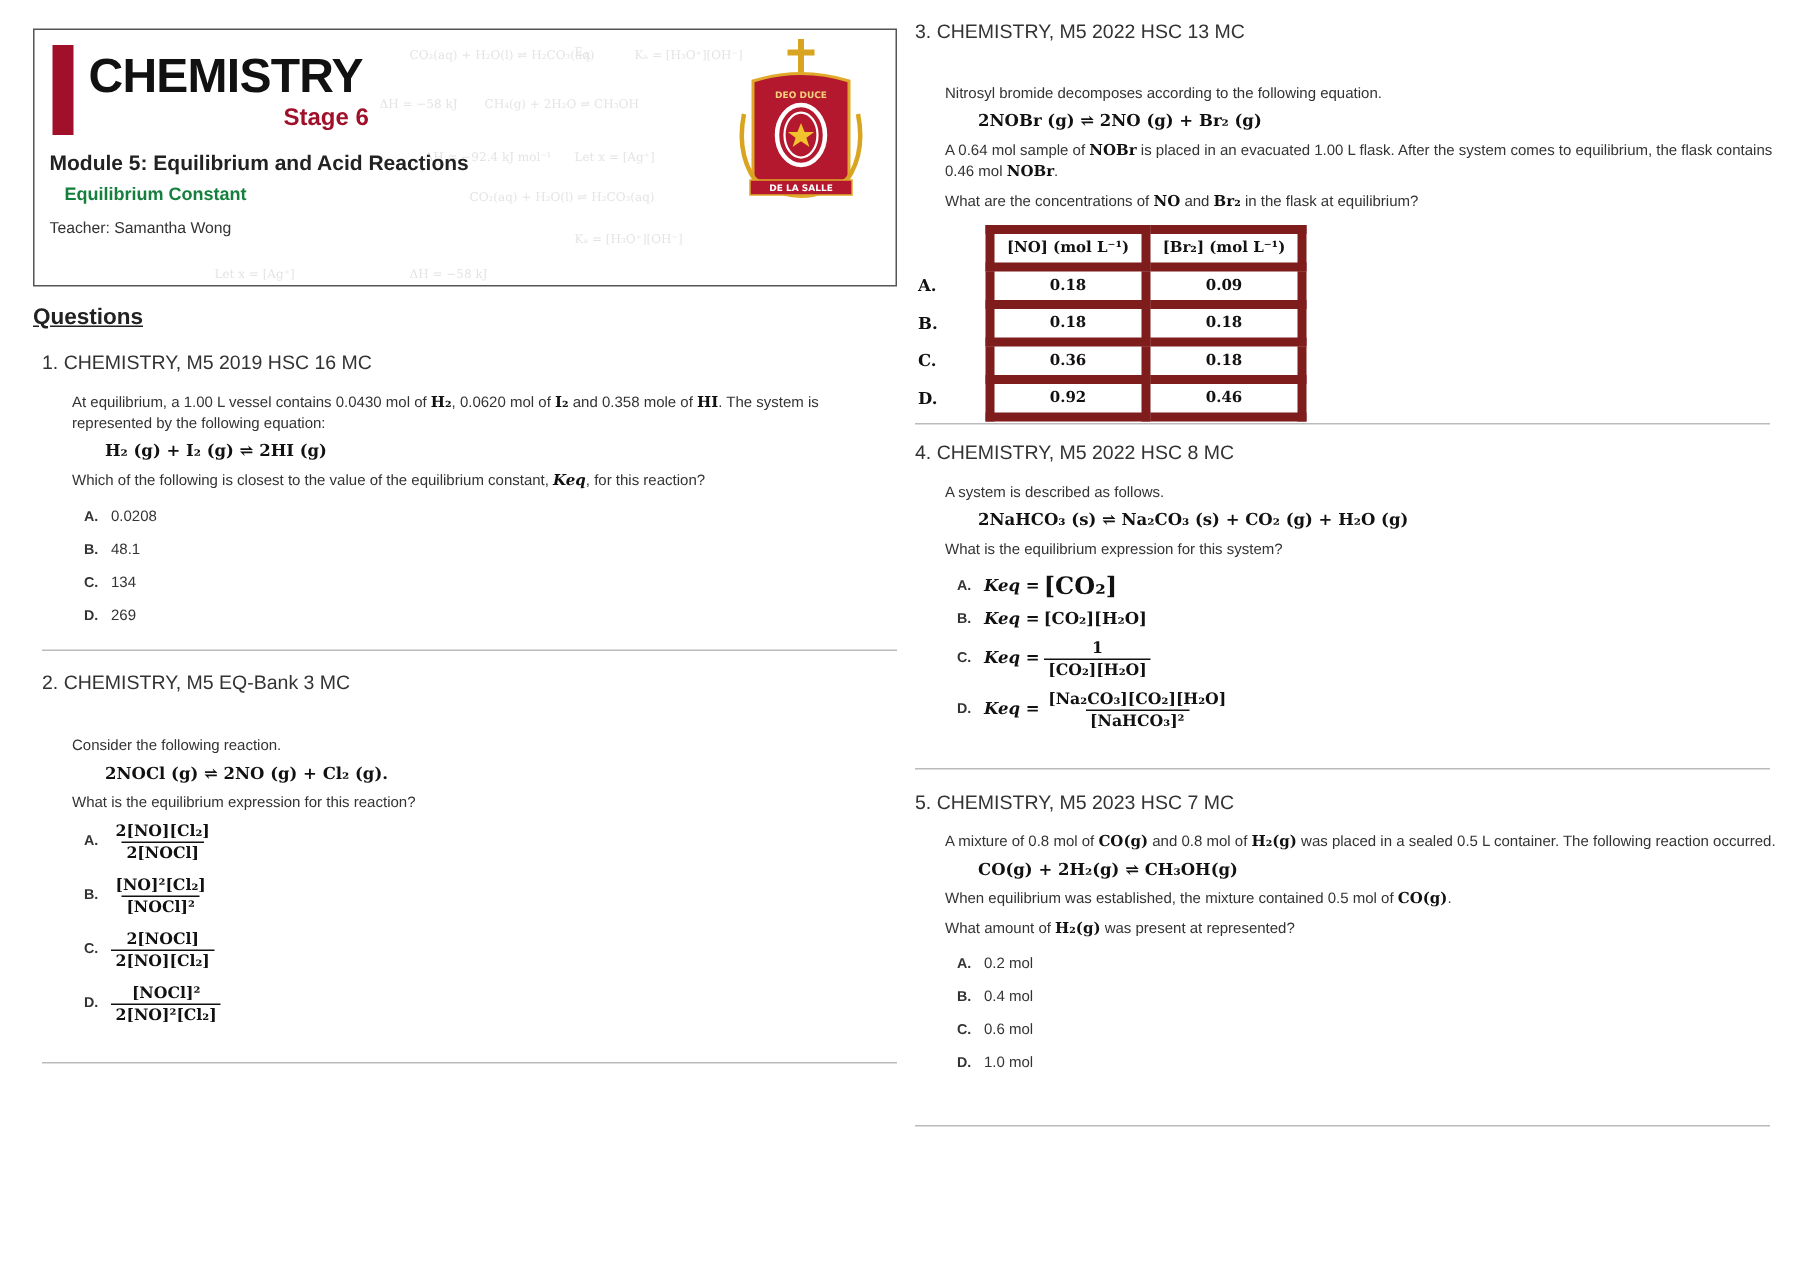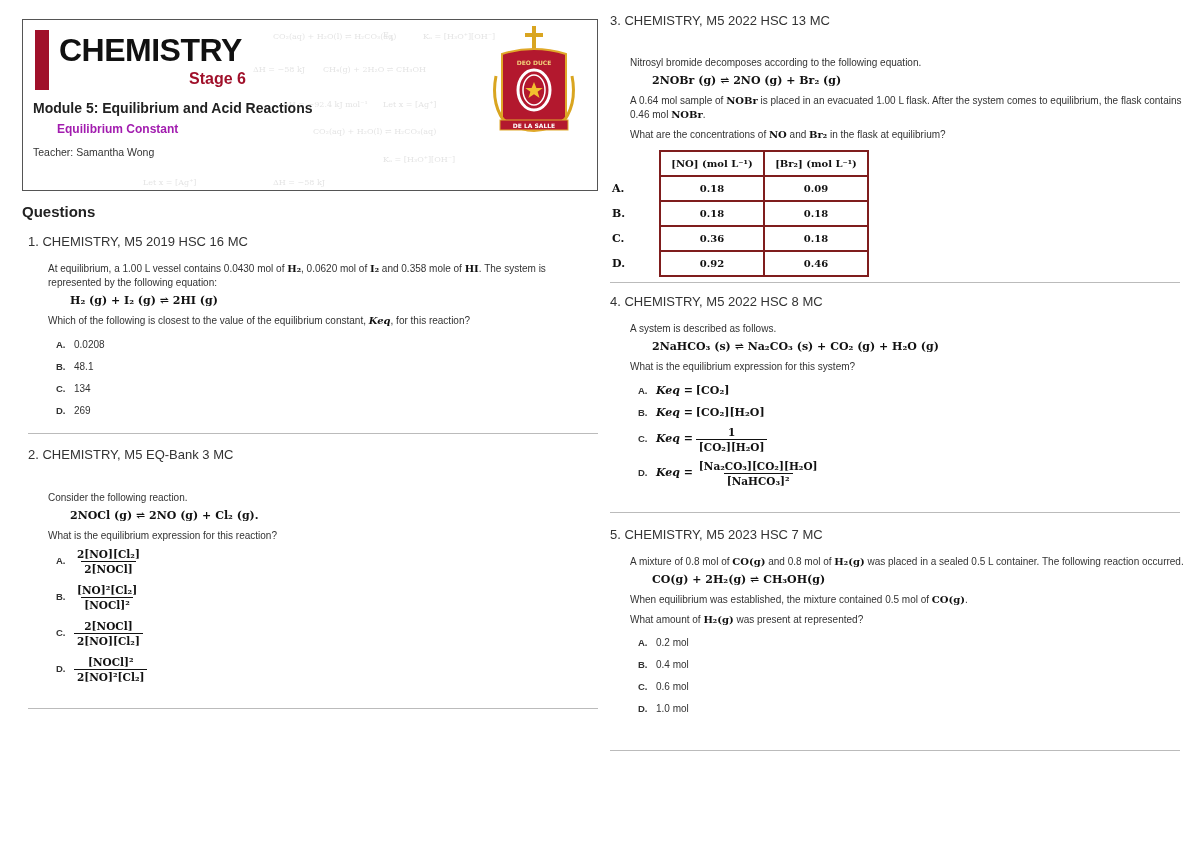--- a/index.html
+++ b/index.html
@@ -7,47 +7,47 @@
   body { position: relative; font-family: "Liberation Sans", sans-serif; color: #222; }
 
   
   .hdr { position: absolute; left: 22px; top: 19px; width: 576px; height: 172px; border: 1px solid #555; background: #fff; overflow: hidden; }
   .hdr-bg { position: absolute; inset: 0; opacity: 0.18; font-family: "DejaVu Serif", serif; font-size: 8px; color: #666; }
   .hdr-bg span { position: absolute; white-space: nowrap; }
   .hdr-bar { position: absolute; left: 12px; top: 10px; width: 14px; height: 60px; background: #a0102a; }
   .hdr-title { position: absolute; left: 36px; top: 12px; font-size: 32px; font-weight: 700; color: #111; letter-spacing: -0.5px; }
   .hdr-stage { position: absolute; left: 166px; top: 50px; font-size: 16px; font-weight: 700; color: #a0102a; }
   .hdr-module { position: absolute; left: 10px; top: 80px; font-size: 14px; font-weight: 700; color: #222; }
-  .hdr-topic { position: absolute; left: 34px; top: 102px; font-size: 12px; font-weight: 700; color: #a21caf; }
+  .hdr-topic { position: absolute; left: 20px; top: 102px; font-size: 12px; font-weight: 700; color: #15803d; }
   .hdr-teacher { position: absolute; left: 10px; top: 126px; font-size: 10.5px; color: #333; }
   .hdr-time { position: absolute; left: 10px; top: 145px; font-size: 10.5px; color: #333; }
   .hdr-time .note { font-style: italic; font-size: 9.5px; }
   .crest { position: absolute; left: 465px; top: 6px; width: 92px; height: 130px; }
 
-  .questions-title { position: absolute; left: 22px; top: 203px; font-size: 15px; font-weight: 700; color: #222; }
+  .questions-title { position: absolute; left: 22px; top: 203px; font-size: 15px; font-weight: 700; text-decoration: underline; color: #222; }
 
   .q { position: absolute; }
   .q-head { font-size: 13px; color: #333; height: 18px; }
   .q-body { font-size: 10px; color: #333; line-height: 14px; padding-left: 20px; }
   .q-body p { margin-top: 6px; }
   .eq { font-family: "DejaVu Serif", serif; font-weight: 700; font-size: 11px; color: #111; padding-left: 22px; margin-top: 4px; }
   .b { font-family: "DejaVu Serif", serif; font-weight: 700; color: #111; }
   .opt { display: flex; align-items: center; margin-top: 8px; height: 14px; }
   .opt-l { width: 26px; padding-left: 8px; font-size: 9.5px; font-weight: 700; color: #333; }
   .opt-v { font-size: 10px; color: #333; }
   .frac { display: inline-flex; flex-direction: column; align-items: center; font-family: "DejaVu Serif", serif; font-weight: 700; font-size: 10.5px; color: #111; vertical-align: middle; }
   .frac .num { padding: 0 3px; }
   .frac .den { border-top: 1px solid #111; padding: 0 3px; }
   .sep { position: absolute; height: 1px; background: #bbb; }
   .optf { display: flex; align-items: center; height: 36px; }
 
   table.ans { border-collapse: collapse; font-family: "DejaVu Serif", serif; font-size: 10px; font-weight: 700; color: #111; margin-left: 2px; margin-top: 8px; }
   table.ans td, table.ans th { height: 25px; text-align: center; }
   table.ans .rl { width: 48px; text-align: left; font-size: 11px; }
-  table.ans .c { width: 104px; border: 2px solid #7f1d1d; }
+  table.ans .c { width: 104px; border: 6px solid #7f1d1d; }
   table.ans th.c { font-weight: 700; }
   table.ans th.blank { border: none; }
 </style>
 </head>
 <body>
 
 <div class="hdr">
   <div class="hdr-bg">
     <span style="left:250px;top:12px;">CO₂(aq) + H₂O(l) ⇌ H₂CO₃(aq)</span>
     <span style="left:360px;top:10px;">E<sub>A</sub></span>
@@ -210,21 +210,21 @@
 
 <div class="q" style="left:610px; top:294px; width:580px;">
   <div class="q-head">
     <span>4.</span>
     <span>CHEMISTRY, M5 2022 HSC 8 MC</span>
   </div>
   <div class="q-body">
     <p style="margin-top:10px;">A system is described as follows.</p>
     <div class="eq">2NaHCO₃ (s)  ⇌ Na₂CO₃ (s) + CO₂ (g) + H₂O (g)</div>
     <p>What is the equilibrium expression for this system?</p>
-    <div class="opt" style="height:18px;"><span class="opt-l">A.</span><span class="b" style="font-style:italic;font-size:11px;">Keq =</span>&nbsp;<span class="b" style="font-size:11px;">[CO₂]</span></div>
+    <div class="opt" style="height:18px;"><span class="opt-l">A.</span><span class="b" style="font-style:italic;font-size:11px;">Keq =</span>&nbsp;<span class="b" style="font-size:16px;">[CO₂]</span></div>
     <div class="opt" style="height:18px;margin-top:4px;"><span class="opt-l">B.</span><span class="b" style="font-style:italic;font-size:11px;">Keq =</span>&nbsp;<span class="b" style="font-size:11px;">[CO₂][H₂O]</span></div>
     <div class="optf" style="height:34px;"><span class="opt-l">C.</span><span class="b" style="font-style:italic;font-size:11px;">Keq =</span>&nbsp;<span class="frac">
           <span class="num">1</span>
           <span class="den">[CO₂][H₂O]</span>
         </span></div>
     <div class="optf" style="height:34px;"><span class="opt-l">D.</span><span class="b" style="font-style:italic;font-size:11px;">Keq =</span>&nbsp;<span class="frac">
           <span class="num">[Na₂CO₃][CO₂][H₂O]</span>
           <span class="den">[NaHCO₃]²</span>
         </span></div>
   </div>

